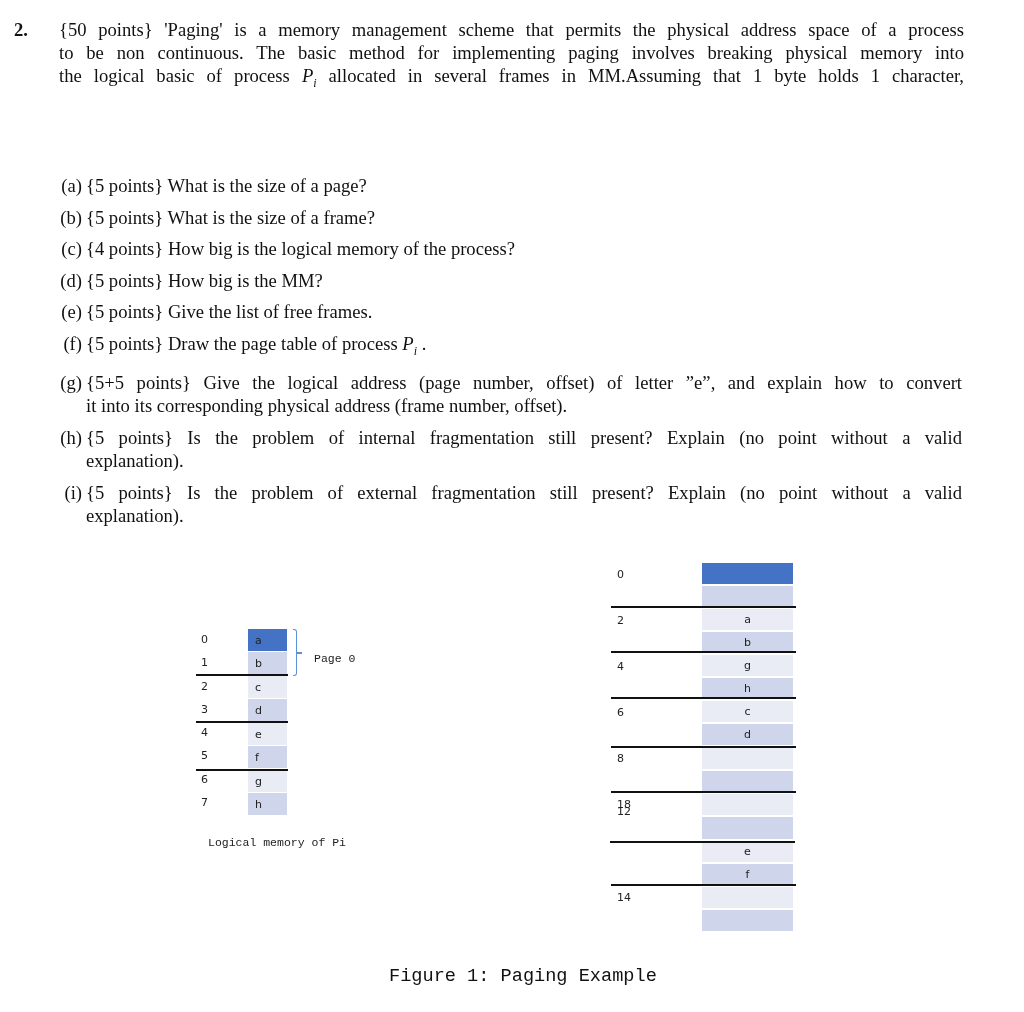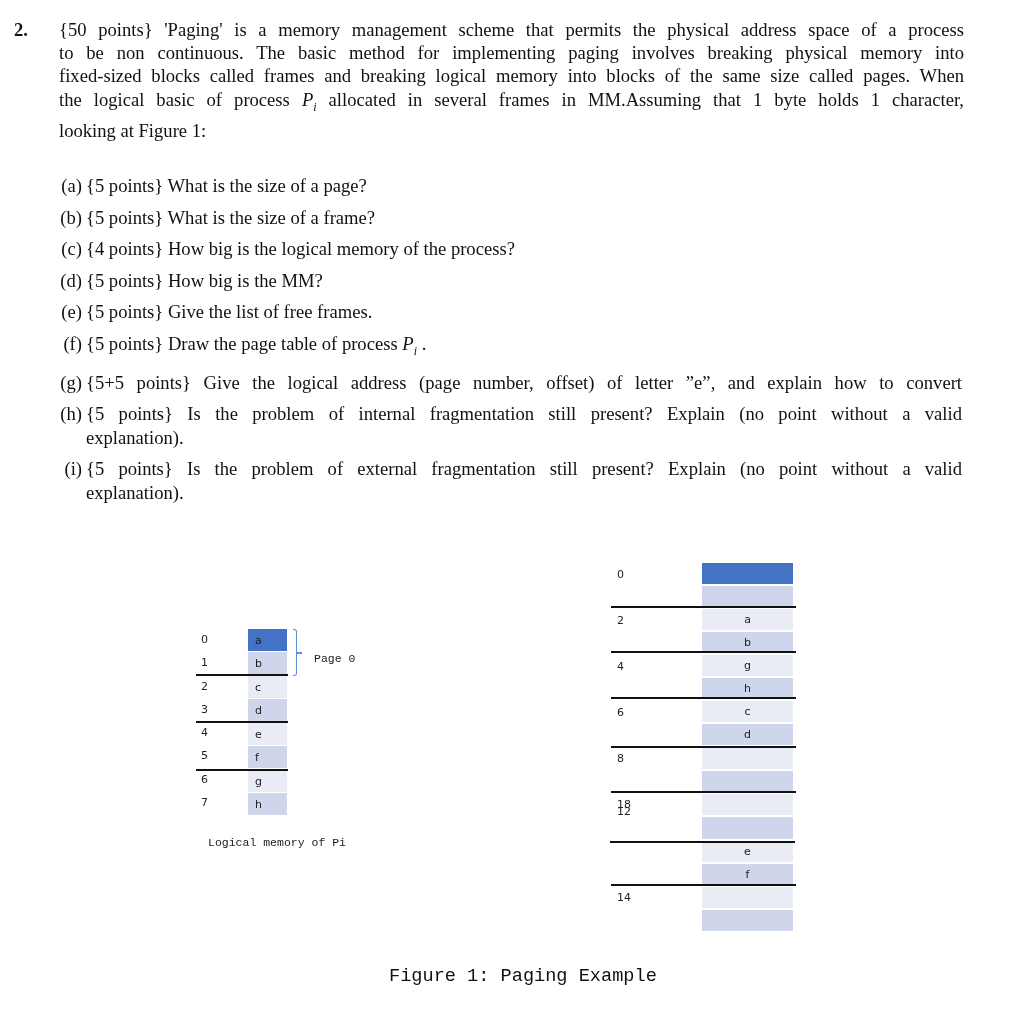--- a/index.html
+++ b/index.html
@@ -39,23 +39,21 @@
   .caption { position: absolute; left: 389px; top: 966px; font-family: Liberation Mono, monospace; font-size: 18.6px; }
 </style>
 </head>
 <body>
 
 <div class="problem">
   <span class="num">2.</span>
   <div class="body">
     <span class="line">{50 points} 'Paging' is a memory management scheme that permits the physical address space of a process</span>
     <span class="line">to be non continuous. The basic method for implementing paging involves breaking physical memory into</span>
-    <span class="line">fixed-sized blocks called frames and breaking logical memory into blocks of the same size called pages. When</span>
     <span class="line"><span>the logical basic of process </span><span class="italic">P</span><sub class="italic" style="font-size:12px">i</sub><span> allocated in several frames in MM.Assuming that 1 byte holds 1 character,</span></span>
-    <span class="line last">looking at Figure 1:</span>
   </div>
 </div>
 
 <div class="items">
   <div class="item">
     <span class="lbl">(a)</span>
     <span class="txt">{5 points} What is the size of a page?</span>
   </div>
   <div class="item">
     <span class="lbl">(b)</span>
@@ -74,20 +72,21 @@
     <span class="txt">{5 points} Give the list of free frames.</span>
   </div>
   <div class="item">
     <span class="lbl">(f)</span>
     <span class="txt"><span>{5 points} Draw the page table of process </span><span class="italic">P</span><sub class="italic" style="font-size:12px">i</sub><span> .</span></span>
   </div>
   <div class="item">
     <span class="lbl">(g)</span>
     <span class="txt">
       <span class="line just">{5+5 points} Give the logical address (page number, offset) of letter ”e”, and explain how to convert</span>
+      <span class="line">it into its corresponding physical address (frame number, offset).</span>
     </span>
   </div>
   <div class="item">
     <span class="lbl">(h)</span>
     <span class="txt">
       <span class="line just">{5 points} Is the problem of internal fragmentation still present? Explain (no point without a valid</span>
       <span class="line">explanation).</span>
     </span>
   </div>
   <div class="item">

